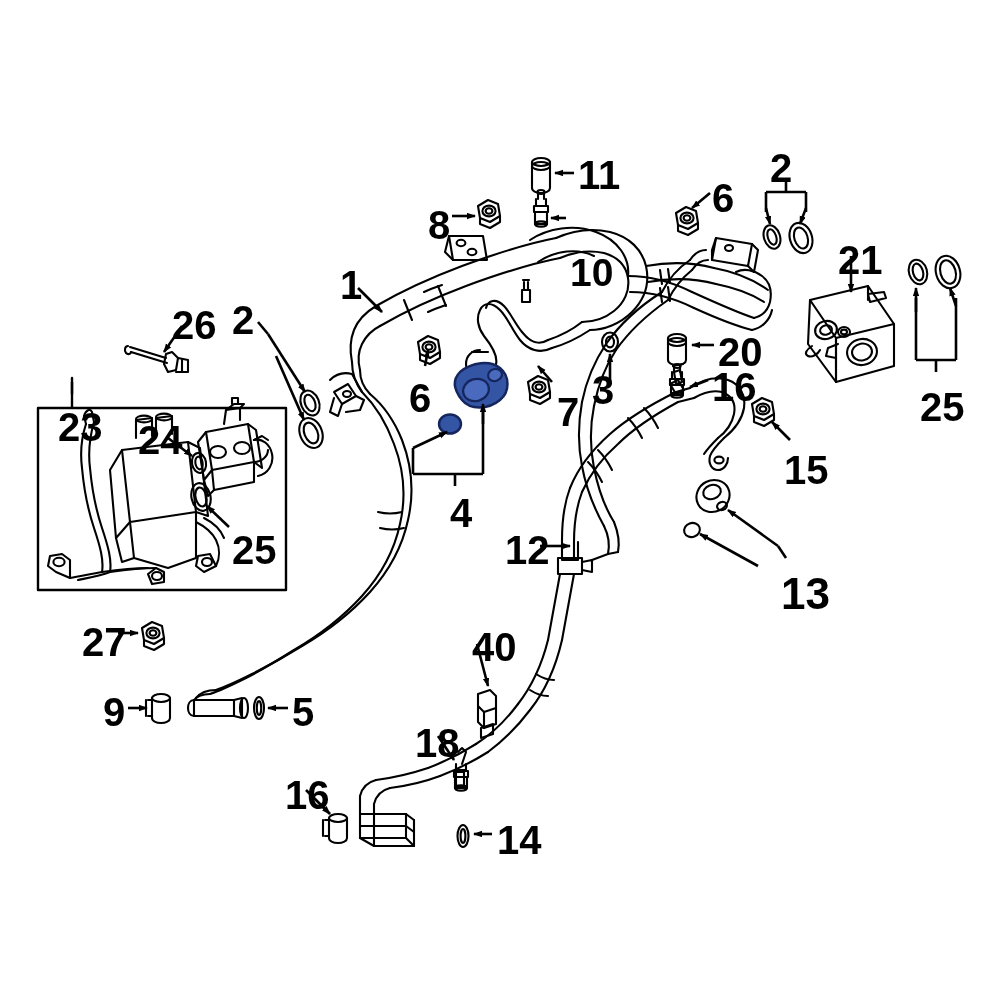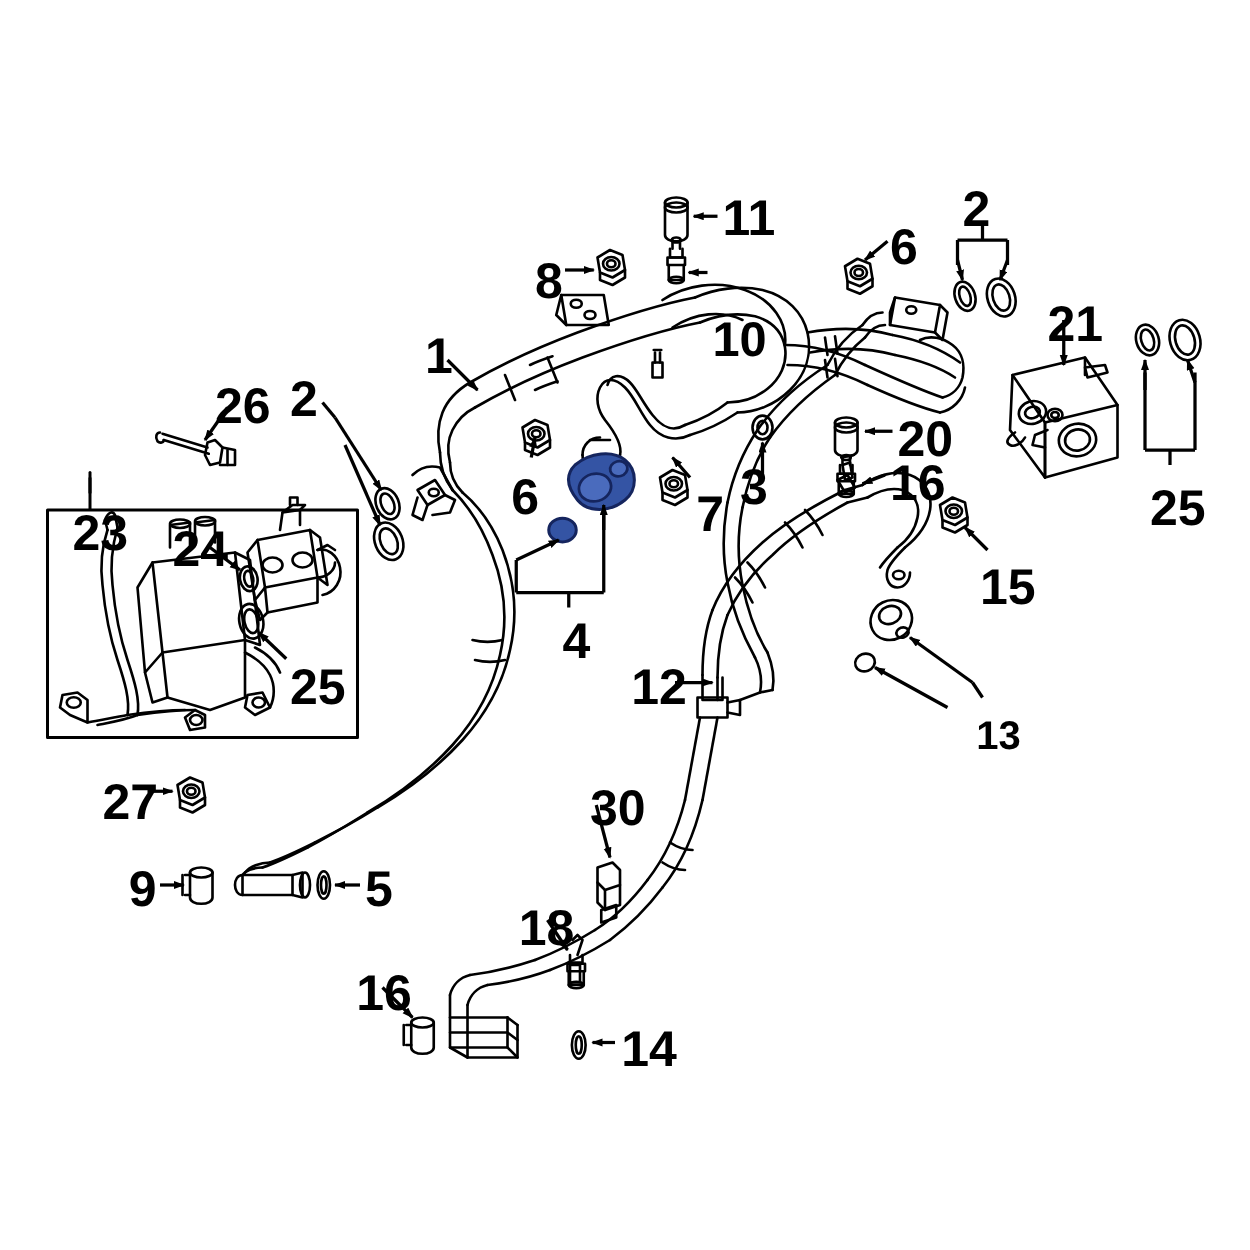--- a/index.html
+++ b/index.html
@@ -554,28 +554,28 @@
   <div class="callout-label" style="left:450px;top:493px;font-size:40px;">4</div>
   <div class="callout-label" style="left:292px;top:692px;font-size:40px;">5</div>
   <div class="callout-label" style="left:712px;top:178px;font-size:40px;">6</div>
   <div class="callout-label" style="left:409px;top:378px;font-size:40px;">6</div>
   <div class="callout-label" style="left:557px;top:392px;font-size:40px;">7</div>
   <div class="callout-label" style="left:428px;top:205px;font-size:40px;">8</div>
   <div class="callout-label" style="left:103px;top:692px;font-size:40px;">9</div>
   <div class="callout-label" style="left:570px;top:205px;font-size:39px;margin-top:48px;">10</div>
   <div class="callout-label" style="left:578px;top:155px;font-size:40px;">11</div>
   <div class="callout-label" style="left:505px;top:530px;font-size:40px;">12</div>
-  <div class="callout-label" style="left:781px;top:572px;font-size:32px;text-align:right;">13</div>
+  <div class="callout-label" style="left:781px;top:572px;font-size:44px;text-align:right;">13</div>
   <div class="callout-label" style="left:497px;top:820px;font-size:40px;">14</div>
   <div class="callout-label" style="left:784px;top:450px;font-size:40px;">15</div>
   <div class="callout-label" style="left:285px;top:775px;font-size:40px;">16</div>
   <div class="callout-label" style="left:712px;top:367px;font-size:40px;">16</div>
   <div class="callout-label" style="left:415px;top:723px;font-size:40px;">18</div>
   <div class="callout-label" style="left:718px;top:332px;font-size:40px;">20</div>
-  <div class="callout-label" style="left:472px;top:627px;font-size:40px;">30</div>
+  <div class="callout-label" style="left:472px;top:627px;font-size:40px;">40</div>
   <div class="callout-label" style="left:838px;top:240px;font-size:40px;">21</div>
   <div class="callout-label" style="left:920px;top:387px;font-size:40px;">25</div>
   <div class="callout-label" style="left:58px;top:365px;font-size:40px;margin-top:42px;">23</div>
   <div class="callout-label" style="left:138px;top:420px;font-size:40px;">24</div>
   <div class="callout-label" style="left:232px;top:530px;font-size:40px;">25</div>
   <div class="callout-label" style="left:172px;top:305px;font-size:40px;">26</div>
   <div class="callout-label" style="left:82px;top:622px;font-size:40px;">27</div>
 
 </div>
 

